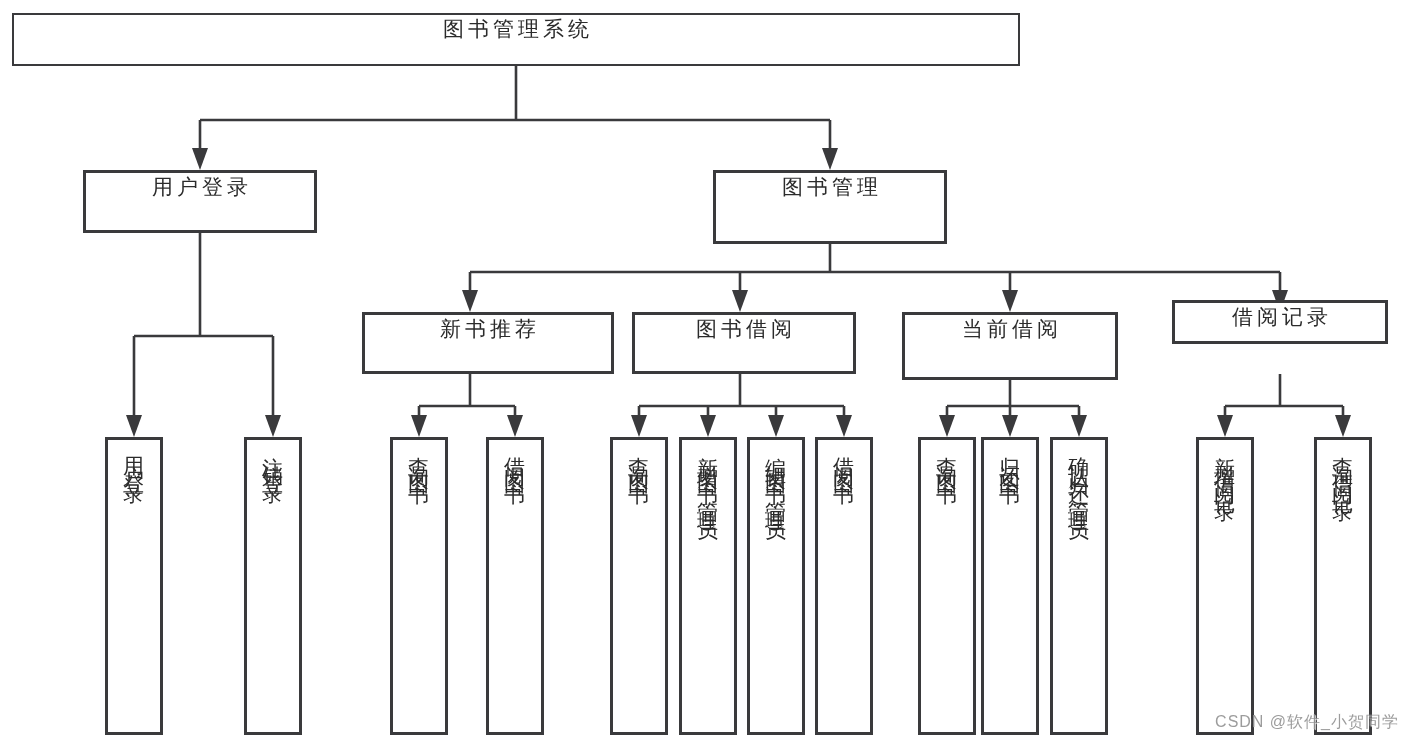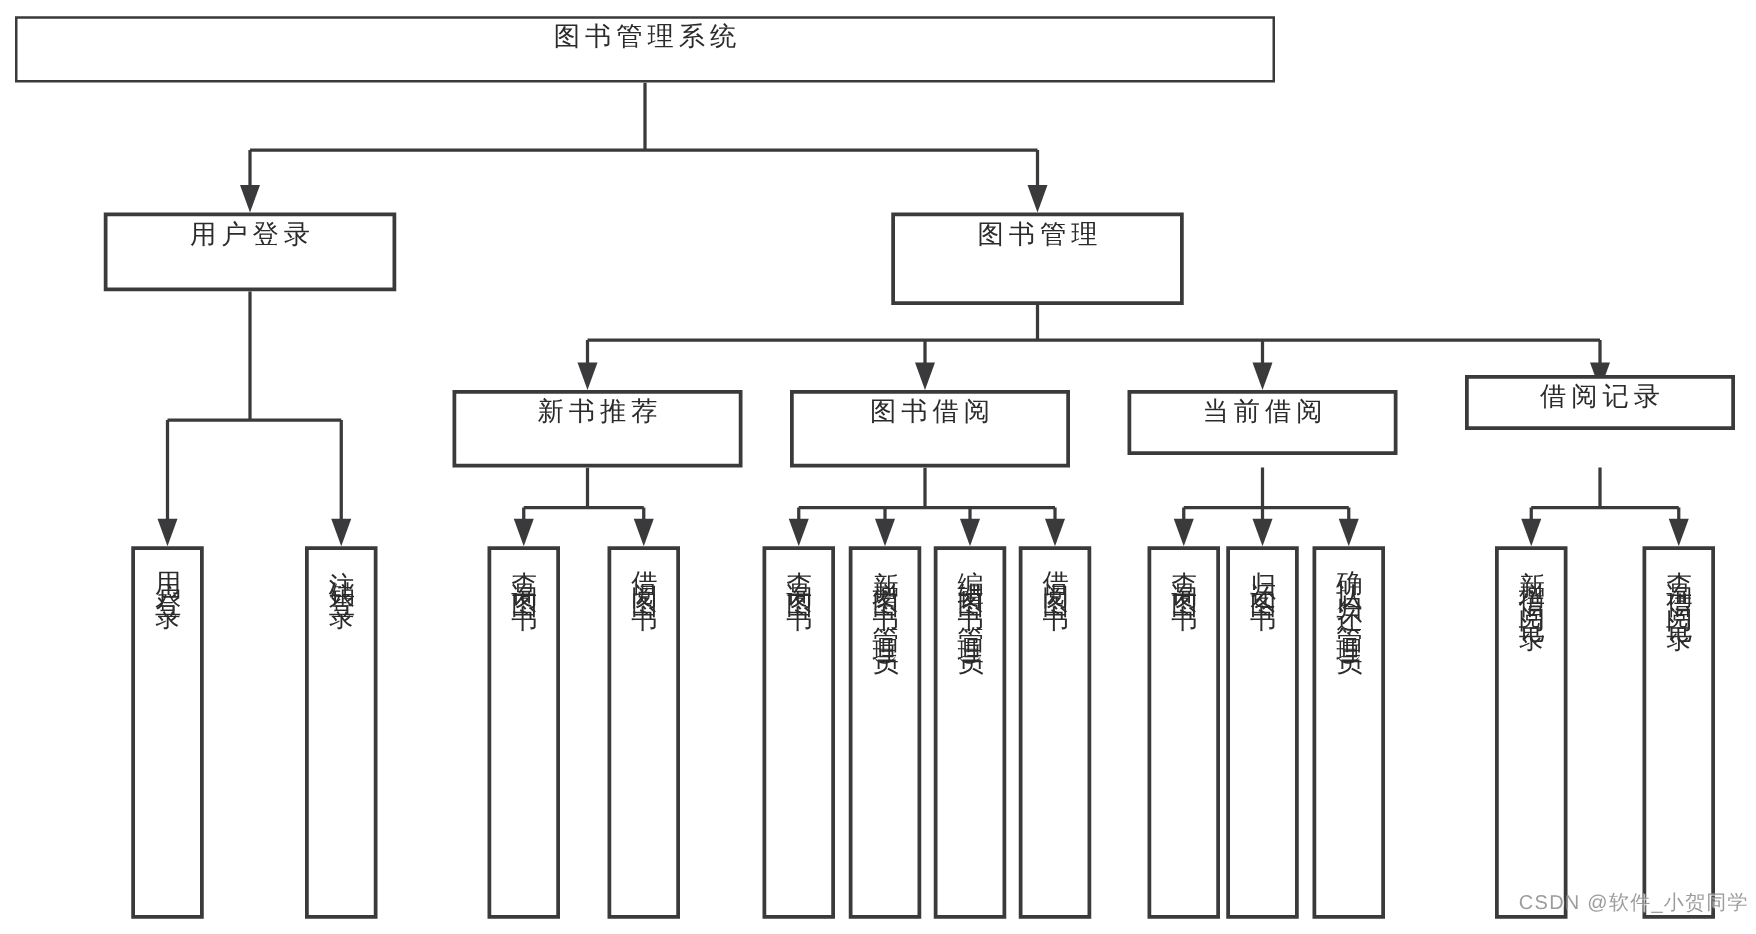--- a/index.html
+++ b/index.html
@@ -104,27 +104,27 @@
     <span>图书管理系统</span>
   </div>
 
   <div class="box h" style="left:83px; top:170px; width:234px; height:63px">
     <span>用户登录</span>
   </div>
   <div class="box h" style="left:713px; top:170px; width:234px; height:74px">
     <span>图书管理</span>
   </div>
 
-  <div class="box h" style="left:362px; top:312px; width:232px; height:62px">
+  <div class="box h" style="left:362px; top:312px; width:252px; height:62px">
     <span>新书推荐</span>
   </div>
   <div class="box h" style="left:632px; top:312px; width:224px; height:62px">
     <span>图书借阅</span>
   </div>
-  <div class="box h" style="left:902px; top:312px; width:216px; height:52px">
+  <div class="box h" style="left:902px; top:312px; width:216px; height:68px">
     <span>当前借阅</span>
   </div>
   <div class="box h" style="left:1172px; top:300px; width:216px; height:44px">
     <span>借阅记录</span>
   </div>
 
   <div class="box v" style="left:105px; top:437px; width:58px; height:298px">
     <span>用户登录</span>
   </div>
   <div class="box v" style="left:244px; top:437px; width:58px; height:298px">

